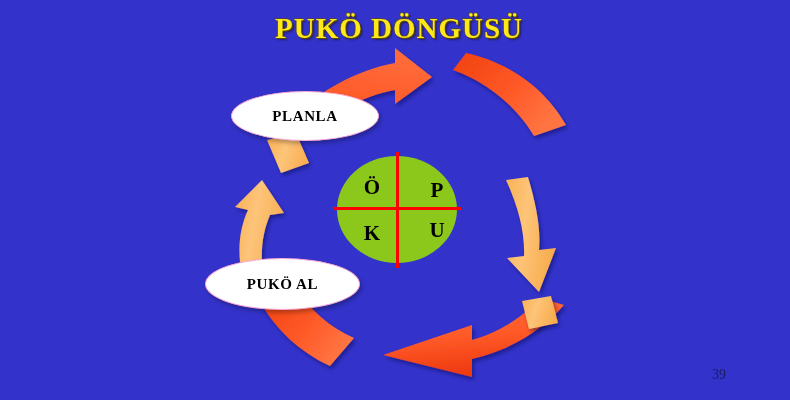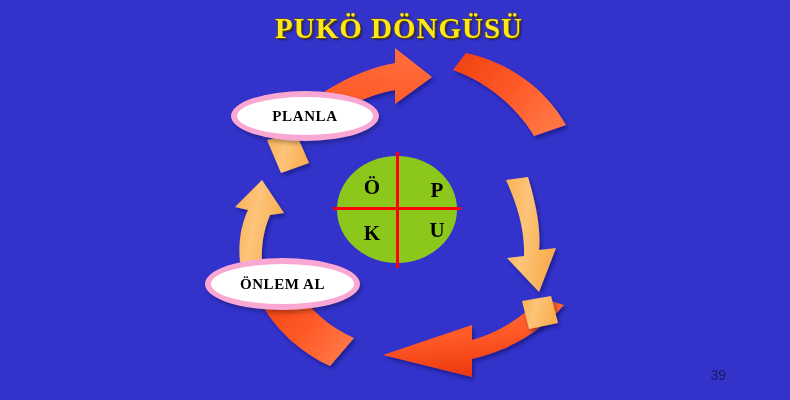--- a/index.html
+++ b/index.html
@@ -40,21 +40,21 @@
   #diagram {
     position: absolute;
     left: 0;
     top: 0;
     width: 790px;
     height: 400px;
   }
   .node {
     position: absolute;
     background: #FFFFFF;
-    border: 6px solid #f9a8d4;
+    border: 1px solid #f9a8d4;
     border-radius: 50%;
     box-sizing: border-box;
     display: flex;
     align-items: center;
     justify-content: center;
     text-align: center;
     font-family: "Liberation Serif", serif;
     font-weight: bold;
     font-size: 15px;
     color: #000000;
@@ -98,21 +98,21 @@
     background: #FF0000;
     z-index: 5;
   }
   #cross-v { left: 396px; top: 152px; width: 3px;  height: 116px; }
   #cross-h { left: 333px; top: 207px; width: 128px; height: 3px; }
 
   #page-number {
     position: absolute;
     right: 64px;
     bottom: 17px;
-    font-family: Liberation Sans, sans-serif;
+    font-family: Liberation Serif, serif;
     font-size: 14px;
     color: #1b1b5e;
     z-index: 8;
   }
   svg.arrows {
     position: absolute;
     left: 0;
     top: 0;
     width: 790px;
     height: 400px;
@@ -238,17 +238,17 @@
     <div id="center-circle"></div>
     <div class="cross-line" id="cross-v"></div>
     <div class="cross-line" id="cross-h"></div>
 
     <div class="quad-label" id="quad-o">Ö</div>
     <div class="quad-label" id="quad-p">P</div>
     <div class="quad-label" id="quad-k">K</div>
     <div class="quad-label" id="quad-u">U</div>
 
     <div class="node" id="node-planla">PLANLA</div>
-    <div class="node" id="node-onlem">ÖNLEM AL</div>
+    <div class="node" id="node-onlem">PUKÖ AL</div>
   </div>
 
   <div id="page-number">39</div>
 </div>
 
 </body></html>

